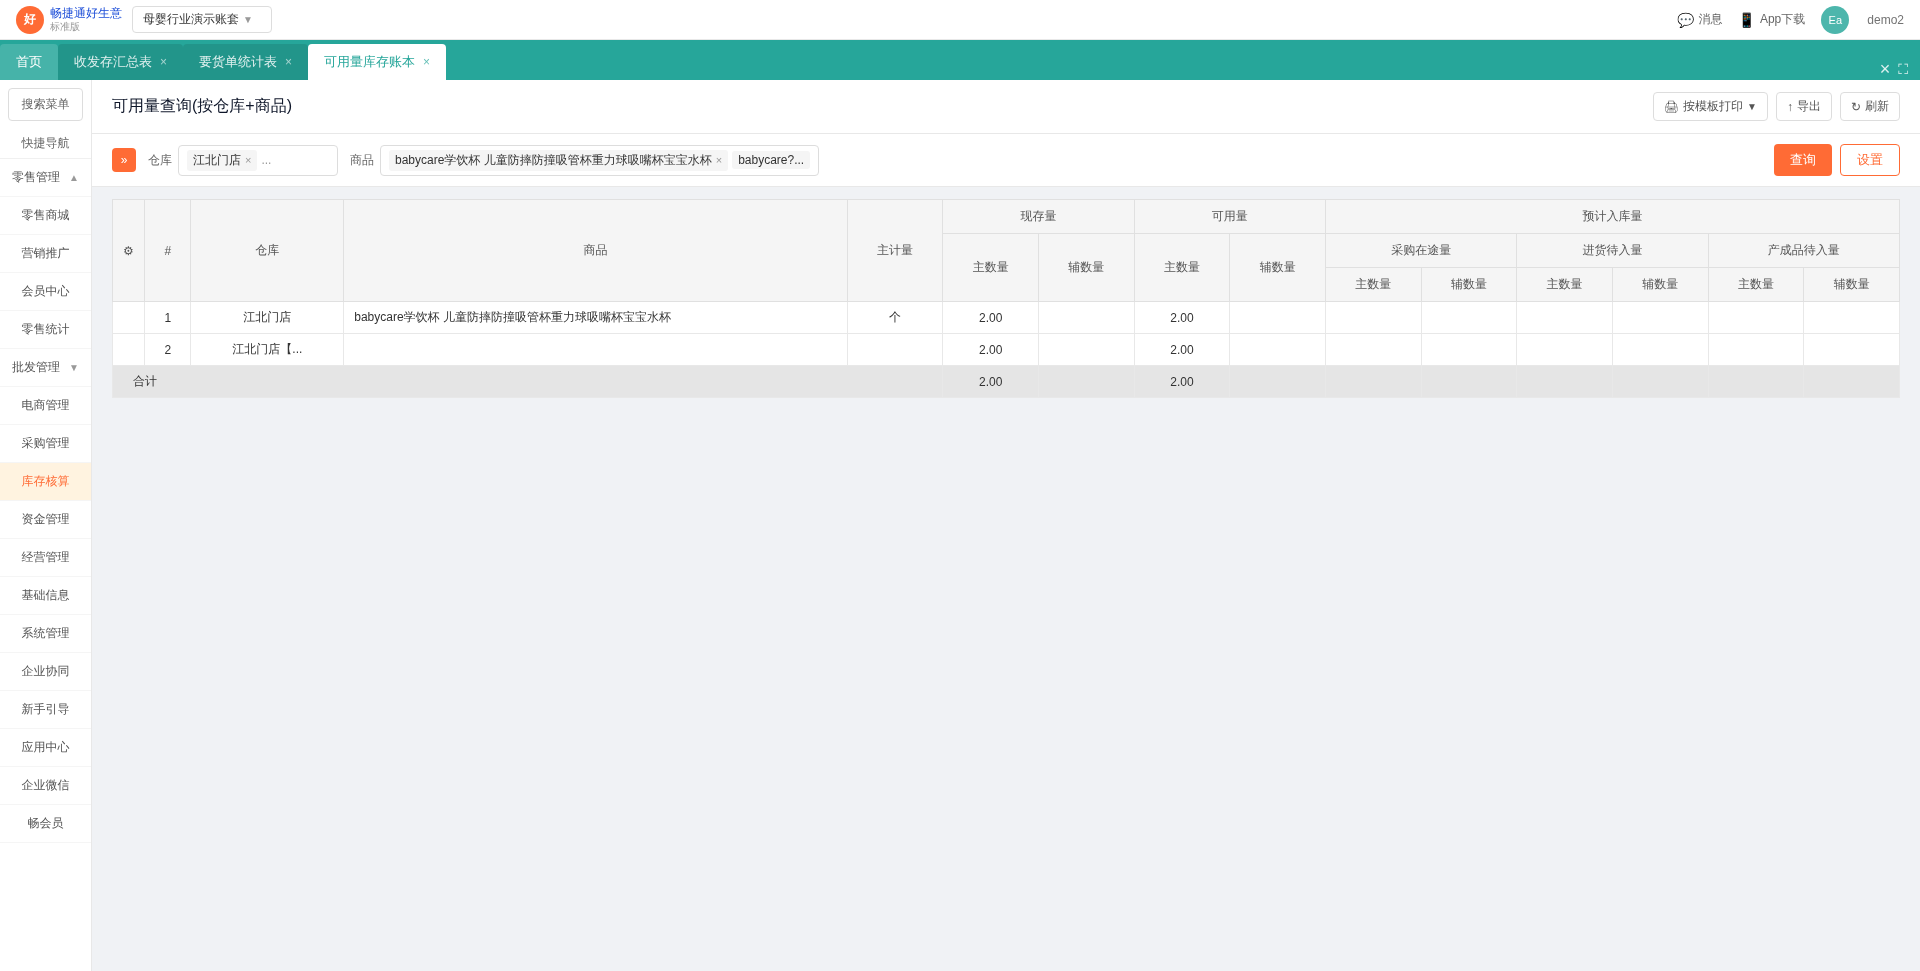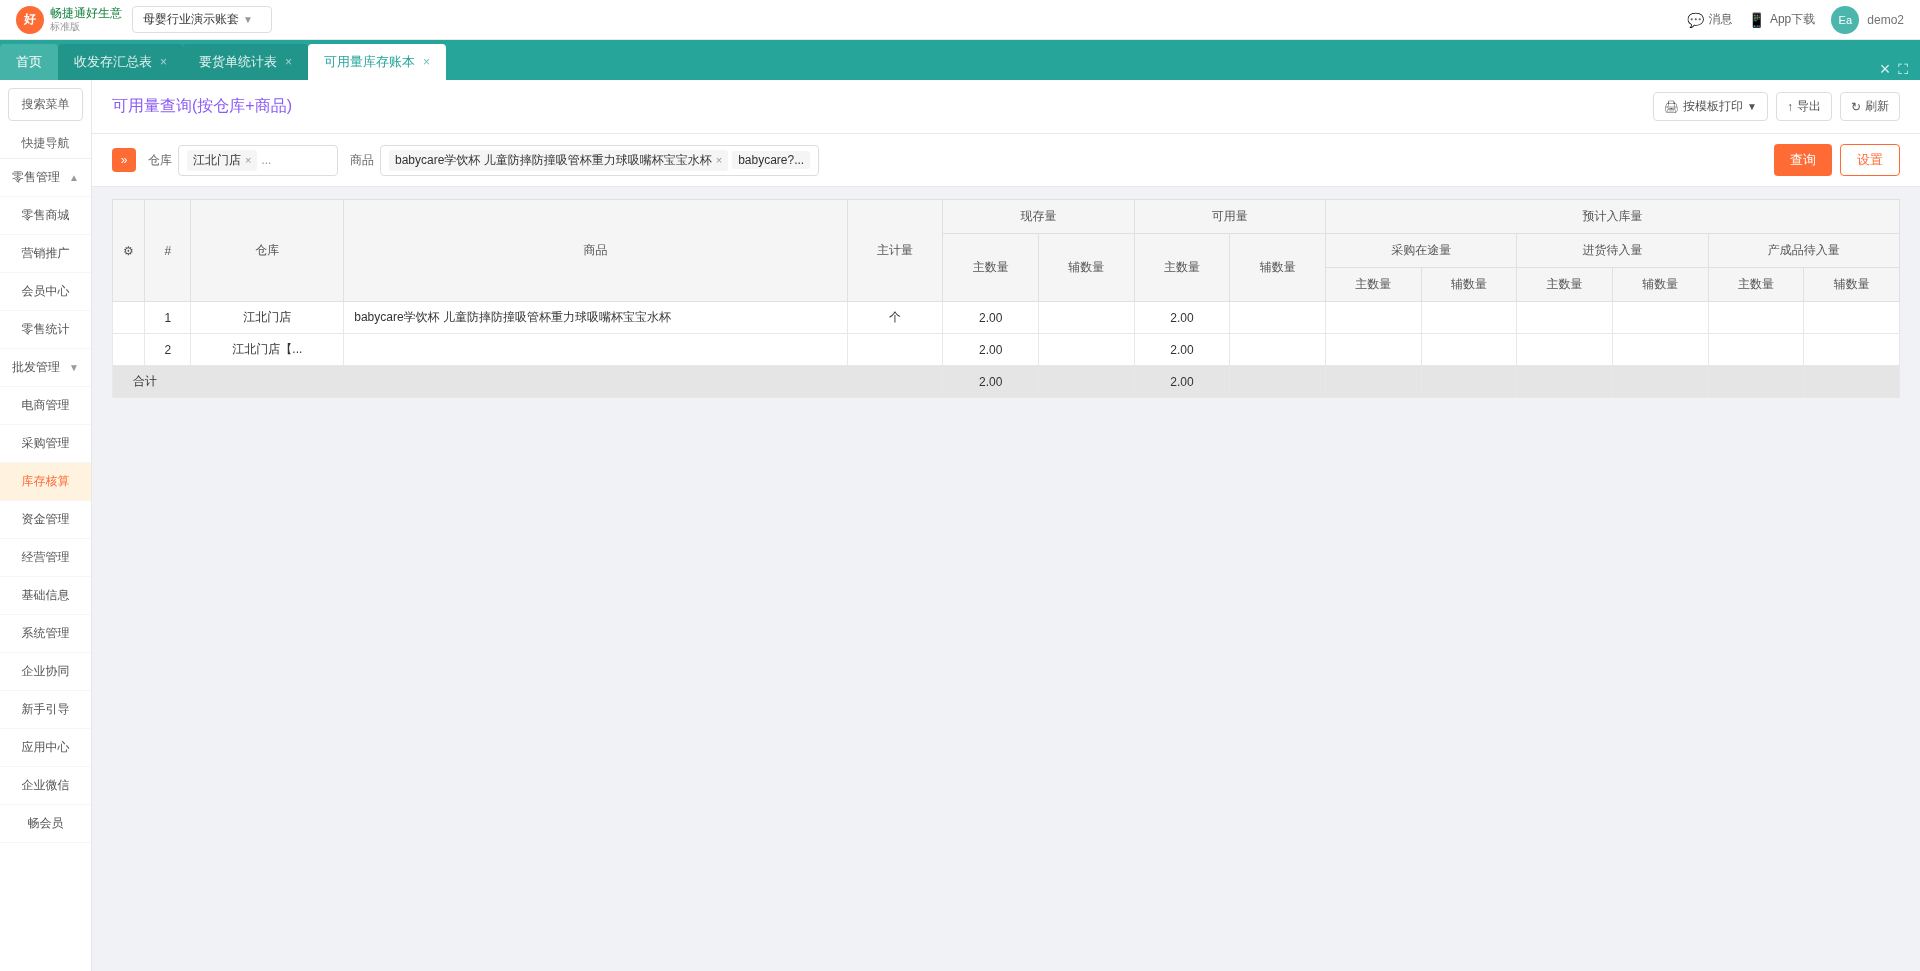--- a/index.html
+++ b/index.html
@@ -36,21 +36,21 @@
     .sidebar-item { padding: 10px 8px; font-size: 12px; color: #555; cursor: pointer; text-align: center; border-bottom: 1px solid #f5f5f5; display: flex; align-items: center; justify-content: center; }
     .sidebar-item.active { background: #fff3e0; color: #ff6b35; font-weight: 500; }
     .sidebar-item.has-arrow { justify-content: space-between; padding: 10px 12px; }
     .sidebar-arrow { font-size: 10px; color: #999; }
 
     
     .content { flex: 1; display: flex; flex-direction: column; overflow: hidden; background: #f0f2f5; }
 
     
     .page-header { background: #fff; padding: 12px 20px; display: flex; align-items: center; justify-content: space-between; border-bottom: 1px solid #e8e8e8; flex-shrink: 0; }
-    .page-title { font-size: 16px; font-weight: 500; color: #8b5cf6; }
+    .page-title { font-size: 16px; font-weight: 500; color: #0f172a; }
     .page-actions { display: flex; align-items: center; gap: 8px; }
     .action-btn { display: flex; align-items: center; gap: 4px; padding: 5px 10px; border: 1px solid #ddd; border-radius: 4px; background: #fff; font-size: 12px; color: #555; cursor: pointer; white-space: nowrap; }
 
     
     .filter-bar { background: #fff; padding: 10px 20px; display: flex; align-items: center; gap: 12px; border-bottom: 1px solid #e8e8e8; flex-shrink: 0; }
     .filter-expand-btn { width: 24px; height: 24px; background: #ff6b35; border-radius: 4px; display: flex; align-items: center; justify-content: center; color: white; cursor: pointer; font-size: 12px; flex-shrink: 0; }
     .filter-group { display: flex; align-items: center; gap: 6px; }
     .filter-label { font-size: 12px; color: #666; white-space: nowrap; }
     .filter-input { display: flex; align-items: center; gap: 4px; border: 1px solid #ddd; border-radius: 4px; padding: 4px 8px; min-width: 160px; background: #fff; font-size: 12px; }
     .filter-tag { display: flex; align-items: center; gap: 4px; background: #f5f5f5; border-radius: 3px; padding: 2px 6px; font-size: 12px; }
@@ -77,39 +77,39 @@
     ::-webkit-scrollbar-thumb { background: #ccc; border-radius: 3px; }
   </style>
 </head>
 <body>
 
 <div class="top-bar">
   <div class="top-bar-left">
     <div class="logo-area">
       <div class="logo-icon">好</div>
       <div style="display:flex;flex-direction:column;line-height:1.2">
-        <span style="font-size:12px;color:#15803d;font-weight:500">畅捷通好生意</span>
+        <span style="font-size:12px;color:#1d4ed8;font-weight:500">畅捷通好生意</span>
         <span style="font-size:10px;color:#999">标准版</span>
       </div>
     </div>
     <div class="industry-selector">
       <span>母婴行业演示账套</span>
       <span style="color:#999;font-size:10px;">▼</span>
     </div>
   </div>
   <div class="top-bar-right">
     <div class="top-bar-btn">
       <span style="font-size:14px;">💬</span>
       <span>消息</span>
     </div>
     <div class="top-bar-btn">
       <span style="font-size:14px;">📱</span>
       <span>App下载</span>
     </div>
-    <div style="display:flex;align-items:center;gap:8px;cursor:pointer">
+    <div style="display:flex;align-items:center;gap:18px;cursor:pointer">
       <div class="avatar">Ea</div>
       <span style="font-size:12px;color:#737373;">demo2</span>
     </div>
   </div>
 </div>
 
 <div class="nav-tabs" style="background:#26a69a;">
   <div class="nav-tab home">
     <span>首页</span>
   </div>

